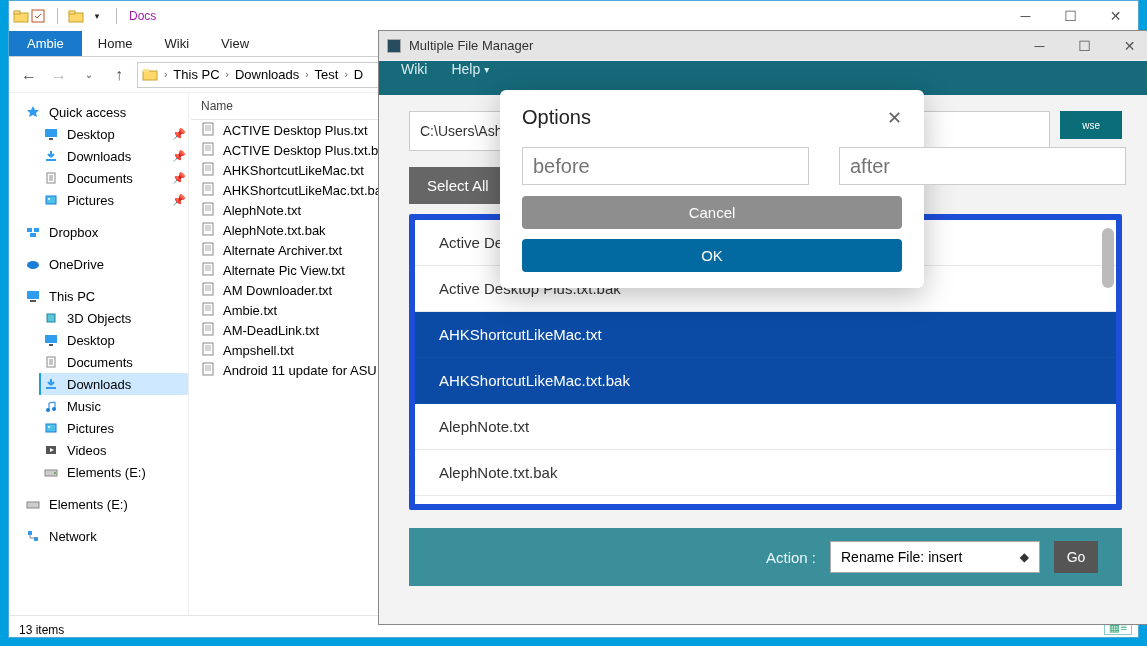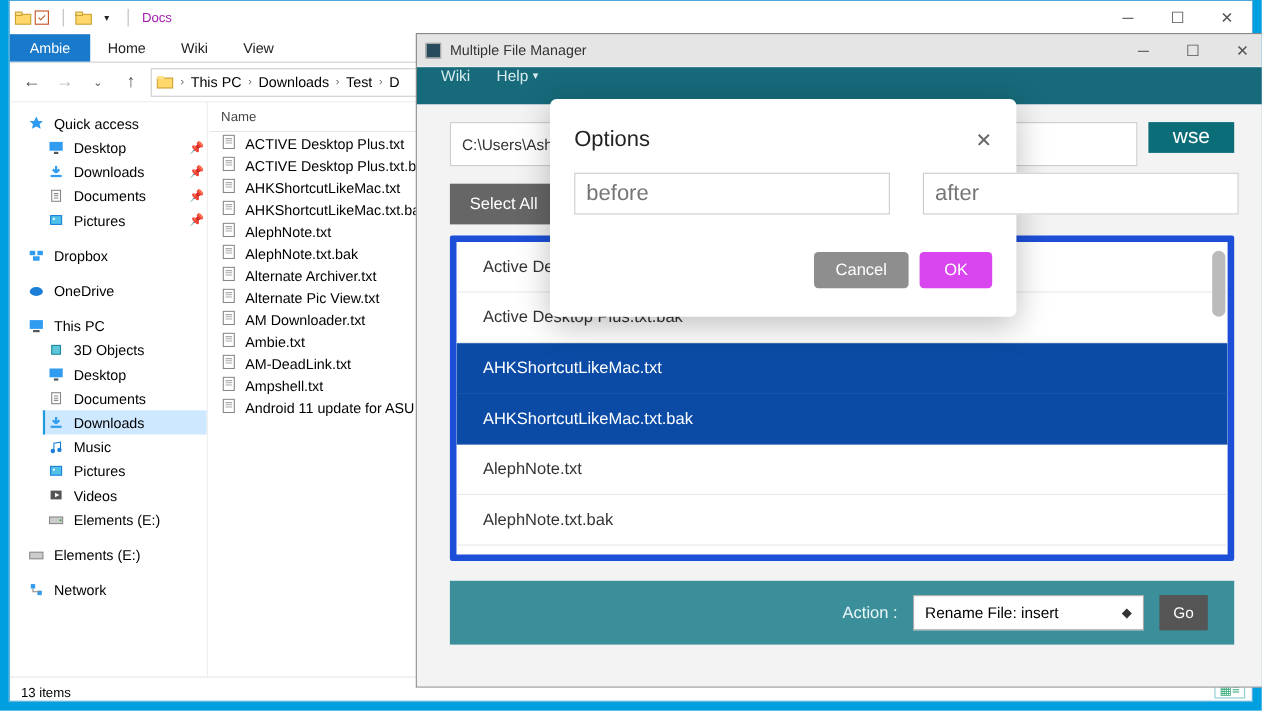--- a/index.html
+++ b/index.html
@@ -68,46 +68,46 @@
 .app-titlebar .app-icon { width: 14px; height: 14px; background: #264c5e; margin-right: 8px; border: 1px solid #aaa; }
 .app-winbtns { position: absolute; right: 0; top: 0; display: flex; height: 30px; }
 .app-winbtn { width: 45px; display: flex; align-items: center; justify-content: center; color: #555; font-size: 14px; }
 
 .app-toolbar { background: #166a7a; color: #d8ecef; height: 34px; display: flex; align-items: flex-start; gap: 24px; padding: 0 22px; font-size: 14px; }
 .app-toolbar .menu-item { display: flex; align-items: center; gap: 4px; }
 
 .app-content { background: #f3f3f3; flex: 1; padding: 16px 30px; position: relative; }
 .path-row { display: flex; gap: 10px; margin-bottom: 16px; }
 .path-input { flex: 1; height: 40px; border: 1px solid #ccc; background: #fff; padding: 0 10px; font-size: 14px; color: #333; }
-.browse-btn { background: #0b6d78; color: #fff; border: none; padding: 0 22px; height: 28px; font-size: 19px; }
+.browse-btn { background: #0b6d78; color: #fff; border: none; padding: 0 22px; height: 28px; font-size: 10px; }
 
 .select-all-btn { background: #666; color: #fff; border: none; padding: 10px 18px; font-size: 15px; margin-bottom: 10px; }
 
 .file-list { background: #fff; border: 6px solid #1d4ed8; border-radius: 2px; position: relative; height: 296px; overflow: hidden; }
 .fl-row { padding: 14px 24px; font-size: 15px; color: #333; border-bottom: 1px solid #e8e8e8; }
 .fl-row.sel { background: #0b4ba5; color: #fff; border-bottom: 1px solid #1350a8; }
 .fl-scroll-thumb { position: absolute; right: 2px; top: 8px; width: 12px; height: 60px; background: #bbb; border-radius: 6px; }
 
 .action-bar { background: #3a8f9b; height: 58px; display: flex; align-items: center; justify-content: flex-end; gap: 14px; padding: 0 24px; margin-top: 18px; }
 .action-label { color: #eaf7f9; font-size: 15px; }
 .action-select { background: #fff; border: 1px solid #aaa; height: 32px; width: 210px; padding: 0 10px; font-size: 14px; display: flex; align-items: center; justify-content: space-between; }
 .action-go { background: #555; color: #fff; border: none; width: 44px; height: 32px; font-size: 14px; }
 .modal {
   position: absolute; left: 500px; top: 90px; width: 424px; height: 198px;
   background: #fff; border-radius: 6px; box-shadow: 0 8px 30px rgba(0,0,0,0.25);
-  padding: 26px 22px; display: flex; flex-direction: column;
+  padding: 16px 22px; display: flex; flex-direction: column;
 }
 .modal-header { display: flex; justify-content: space-between; align-items: center; margin-bottom: 18px; }
 .modal-title { font-size: 20px; font-weight: 400; color: #222; }
 .modal-close { font-size: 18px; color: #666; cursor: pointer; }
 .modal-body { display: flex; gap: 30px; }
 .modal-input { flex: 1; height: 38px; border: 1px solid #ccc; padding: 0 10px; font-size: 20px; color: #666; }
-.modal-footer { margin-top: auto; display: flex; justify-content: flex-end; gap: 10px; }
+.modal-footer { margin-top: auto; display: flex; justify-content: flex-end; gap: 10px; flex-direction: column; }
 .btn-cancel { background: #8e8e8e; color: #fff; border: none; padding: 8px 20px; border-radius: 4px; font-size: 15px; }
-.btn-ok { background: #d946ef; color: #fff; border: none; padding: 8px 22px; border-radius: 4px; font-size: 15px; }
+.btn-ok { background: #0369a1; color: #fff; border: none; padding: 8px 22px; border-radius: 4px; font-size: 15px; }
 
 
 svg { display: block; }
 </style>
 </head>
 <body>
 
 <div class="explorer">
   <div class="exp-titlebar">
     <span class="nav-icon">

